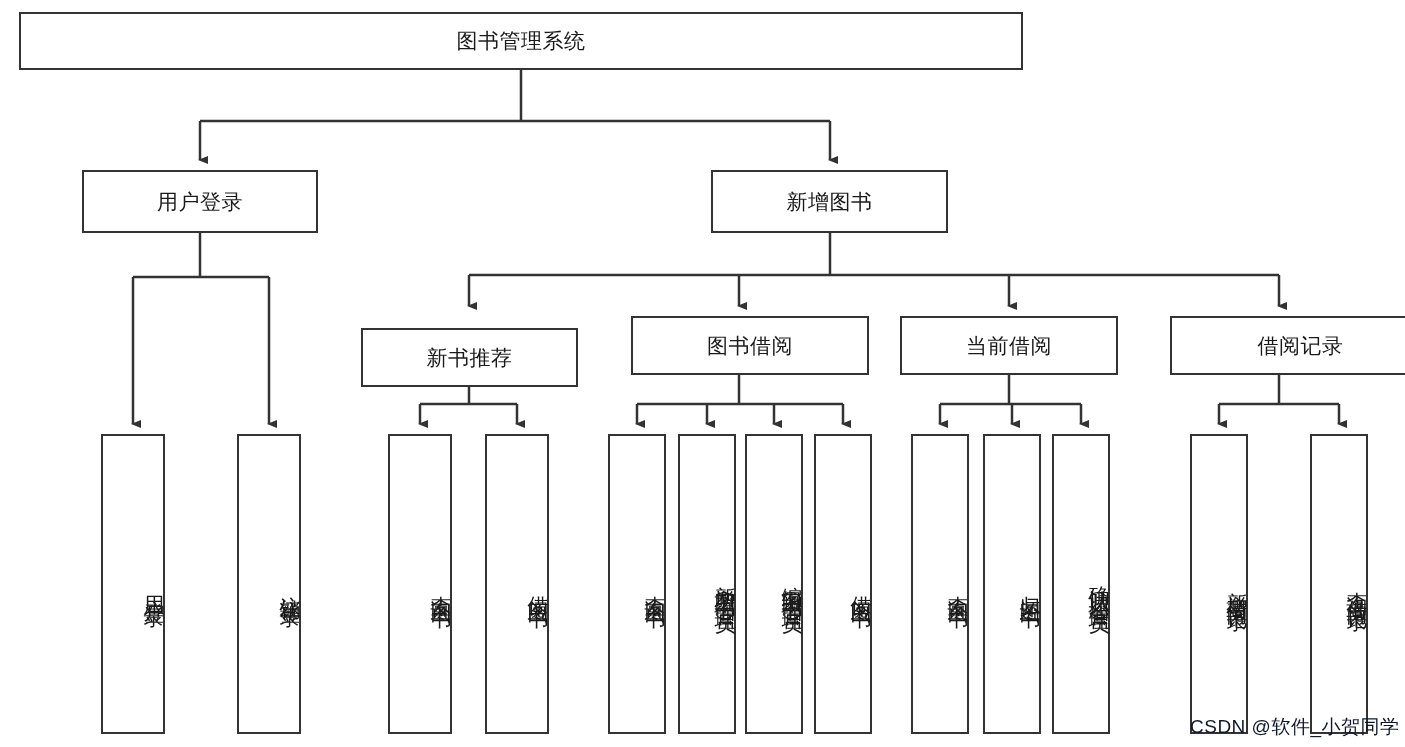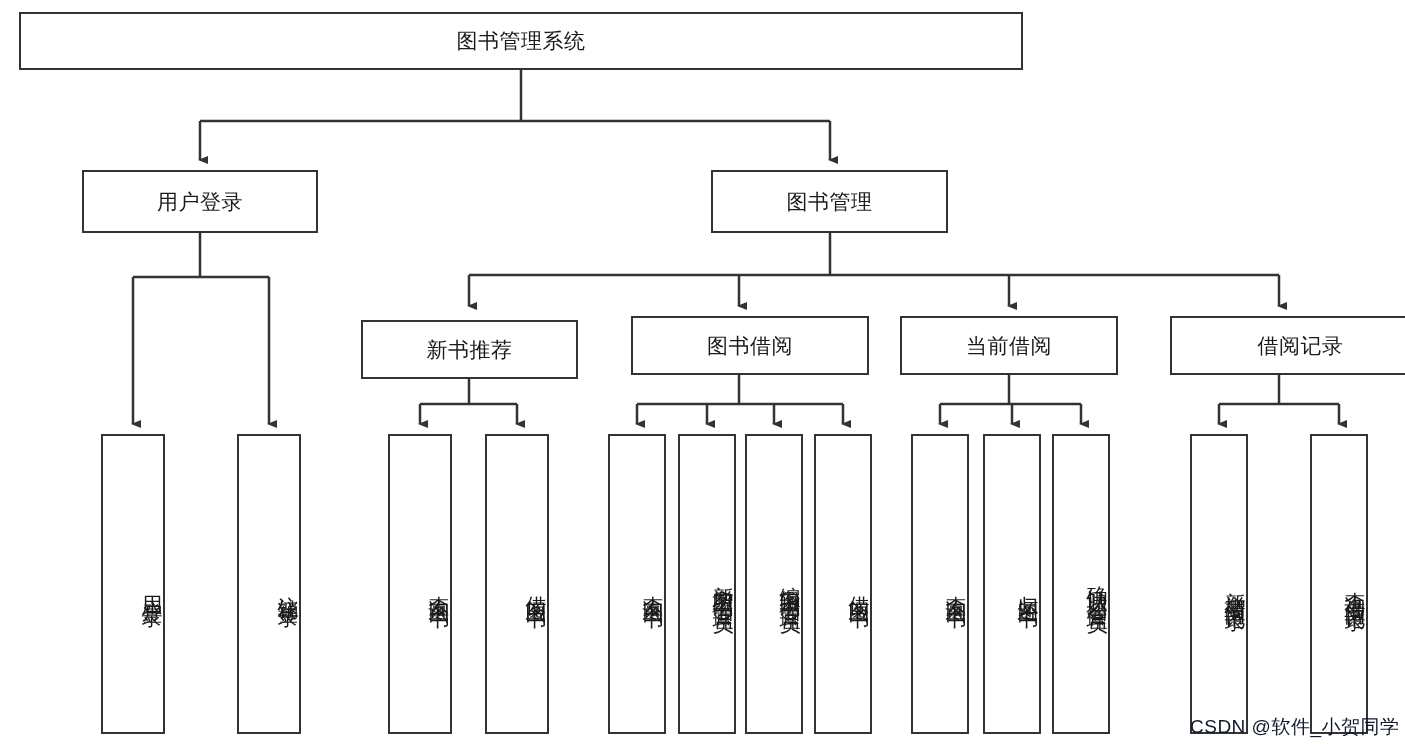--- a/index.html
+++ b/index.html
@@ -27,20 +27,21 @@
   }
   .node {
     position: absolute;
     box-sizing: border-box;
     border: 2px solid #333333;
     background: #ffffff;
     display: flex;
     align-items: center;
     justify-content: center;
     color: #1a1a1a;
+    font-family: Liberation Mono, monospace;
   }
   .node.horiz {
     font-size: 21px;
     letter-spacing: 0.5px;
   }
   .node.vert {
     writing-mode: vertical-rl;
     text-orientation: upright;
     font-size: 21px;
     letter-spacing: 4px;
@@ -121,24 +122,24 @@
   </svg>
 
   <div class="node horiz" id="n-root" style="left: 19px; top: 12px; width: 1004px; height: 58px;">
     <span>图书管理系统</span>
   </div>
 
   <div class="node horiz" id="n-l2-0" style="left: 82px; top: 170px; width: 236px; height: 63px;">
     <span>用户登录</span>
   </div>
   <div class="node horiz" id="n-l2-1" style="left: 711px; top: 170px; width: 237px; height: 63px;">
-    <span>图书管理</span>
+    <span>新增图书</span>
   </div>
 
-  <div class="node horiz" id="n-l3-0" style="left: 361px; top: 320px; width: 217px; height: 59px;">
+  <div class="node horiz" id="n-l3-0" style="left: 361px; top: 328px; width: 217px; height: 59px;">
     <span>新书推荐</span>
   </div>
   <div class="node horiz" id="n-l3-1" style="left: 631px; top: 316px; width: 238px; height: 59px;">
     <span>图书借阅</span>
   </div>
   <div class="node horiz" id="n-l3-2" style="left: 900px; top: 316px; width: 218px; height: 59px; text-align: right;">
     <span>当前借阅</span>
   </div>
   <div class="node horiz" id="n-l3-3" style="left: 1170px; top: 316px; width: 261px; height: 59px; text-align: center;">
     <span>借阅记录</span>

